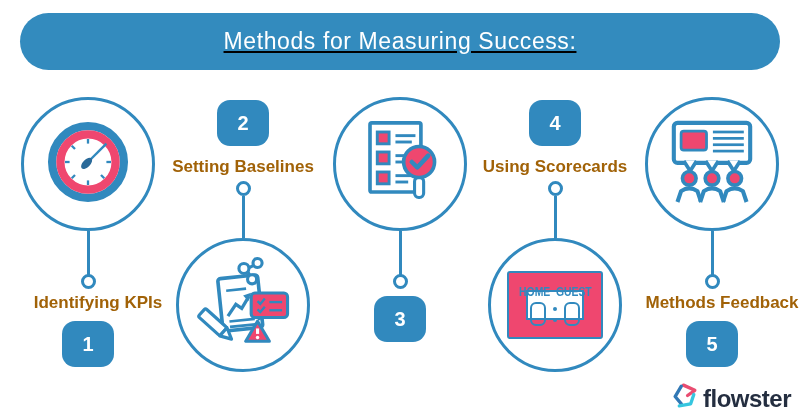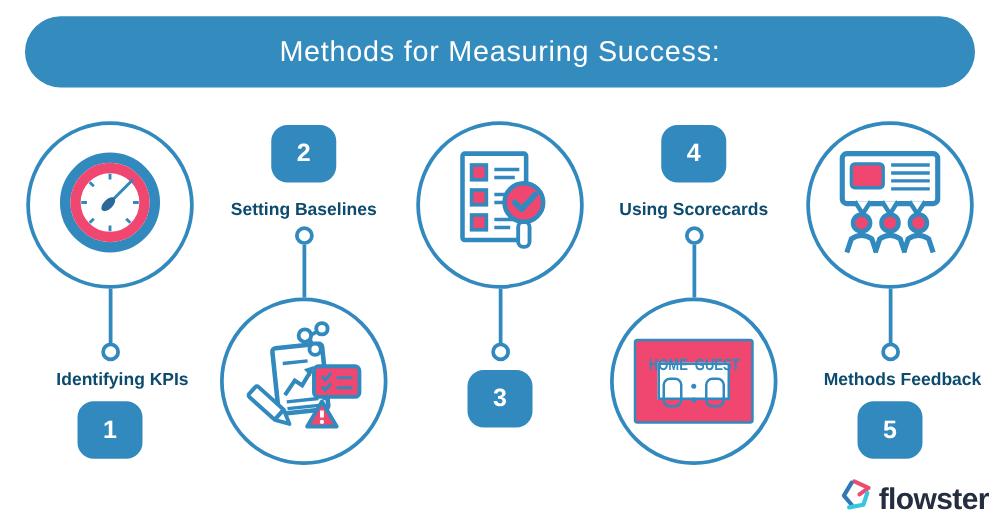--- a/index.html
+++ b/index.html
@@ -1,32 +1,32 @@
 <!DOCTYPE html>
 <html><head>
 <meta charset="utf-8">
 <style>
   html,body{margin:0;padding:0;background:#fff;}
   #canvas{position:relative;width:800px;height:420px;background:#fff;overflow:hidden;
           font-family:"Liberation Sans",sans-serif;}
 
   
   .banner{position:absolute;left:20px;top:13px;width:760px;height:57px;background:#338BBE;
-          border-radius:29px;display:flex;align-items:center;justify-content:center;}
+          border-radius:29px;display:flex;align-items:center;justify-content:center;text-decoration:underline;}
   .banner-title{color:#fff;font-size:23px;font-weight:500;letter-spacing:.6px;}
 
   
   .step{position:absolute;top:95px;width:160px;display:flex;flex-direction:column;align-items:center;}
   .s1{left:8px}.s2{left:163px}.s3{left:320px}.s4{left:475px}.s5{left:632px}
 
   .big-circle{width:128px;height:128px;border:3px solid #3189BE;border-radius:50%;background:#fff;
               display:flex;align-items:center;justify-content:center;flex-shrink:0;}
   .connector{width:3px;height:44px;background:#3189BE;}
   .node{width:9px;height:9px;border:3px solid #3189BE;border-radius:50%;background:#fff;}
-  .step-label{font-size:14px;font-weight:600;color:#0c4a6e;white-space:nowrap;line-height:22px;}
+  .step-label{font-size:17px;font-weight:600;color:#a16207;white-space:nowrap;line-height:22px;}
   .badge{width:52px;height:46px;background:#3189BE;border-radius:13px;display:flex;align-items:center;
          justify-content:center;color:#fff;font-size:20px;font-weight:bold;}
 
   .icon-top .big-circle{margin-top:2px;}
   .icon-top .node{margin-top:-1px;}
   .icon-top .step-label{margin-top:3px;padding-left:20px;}
   .icon-top .badge{margin-top:7px;}
 
   .icon-bottom .badge{margin-top:5px;}
   .icon-bottom .step-label{margin-top:10px;}

